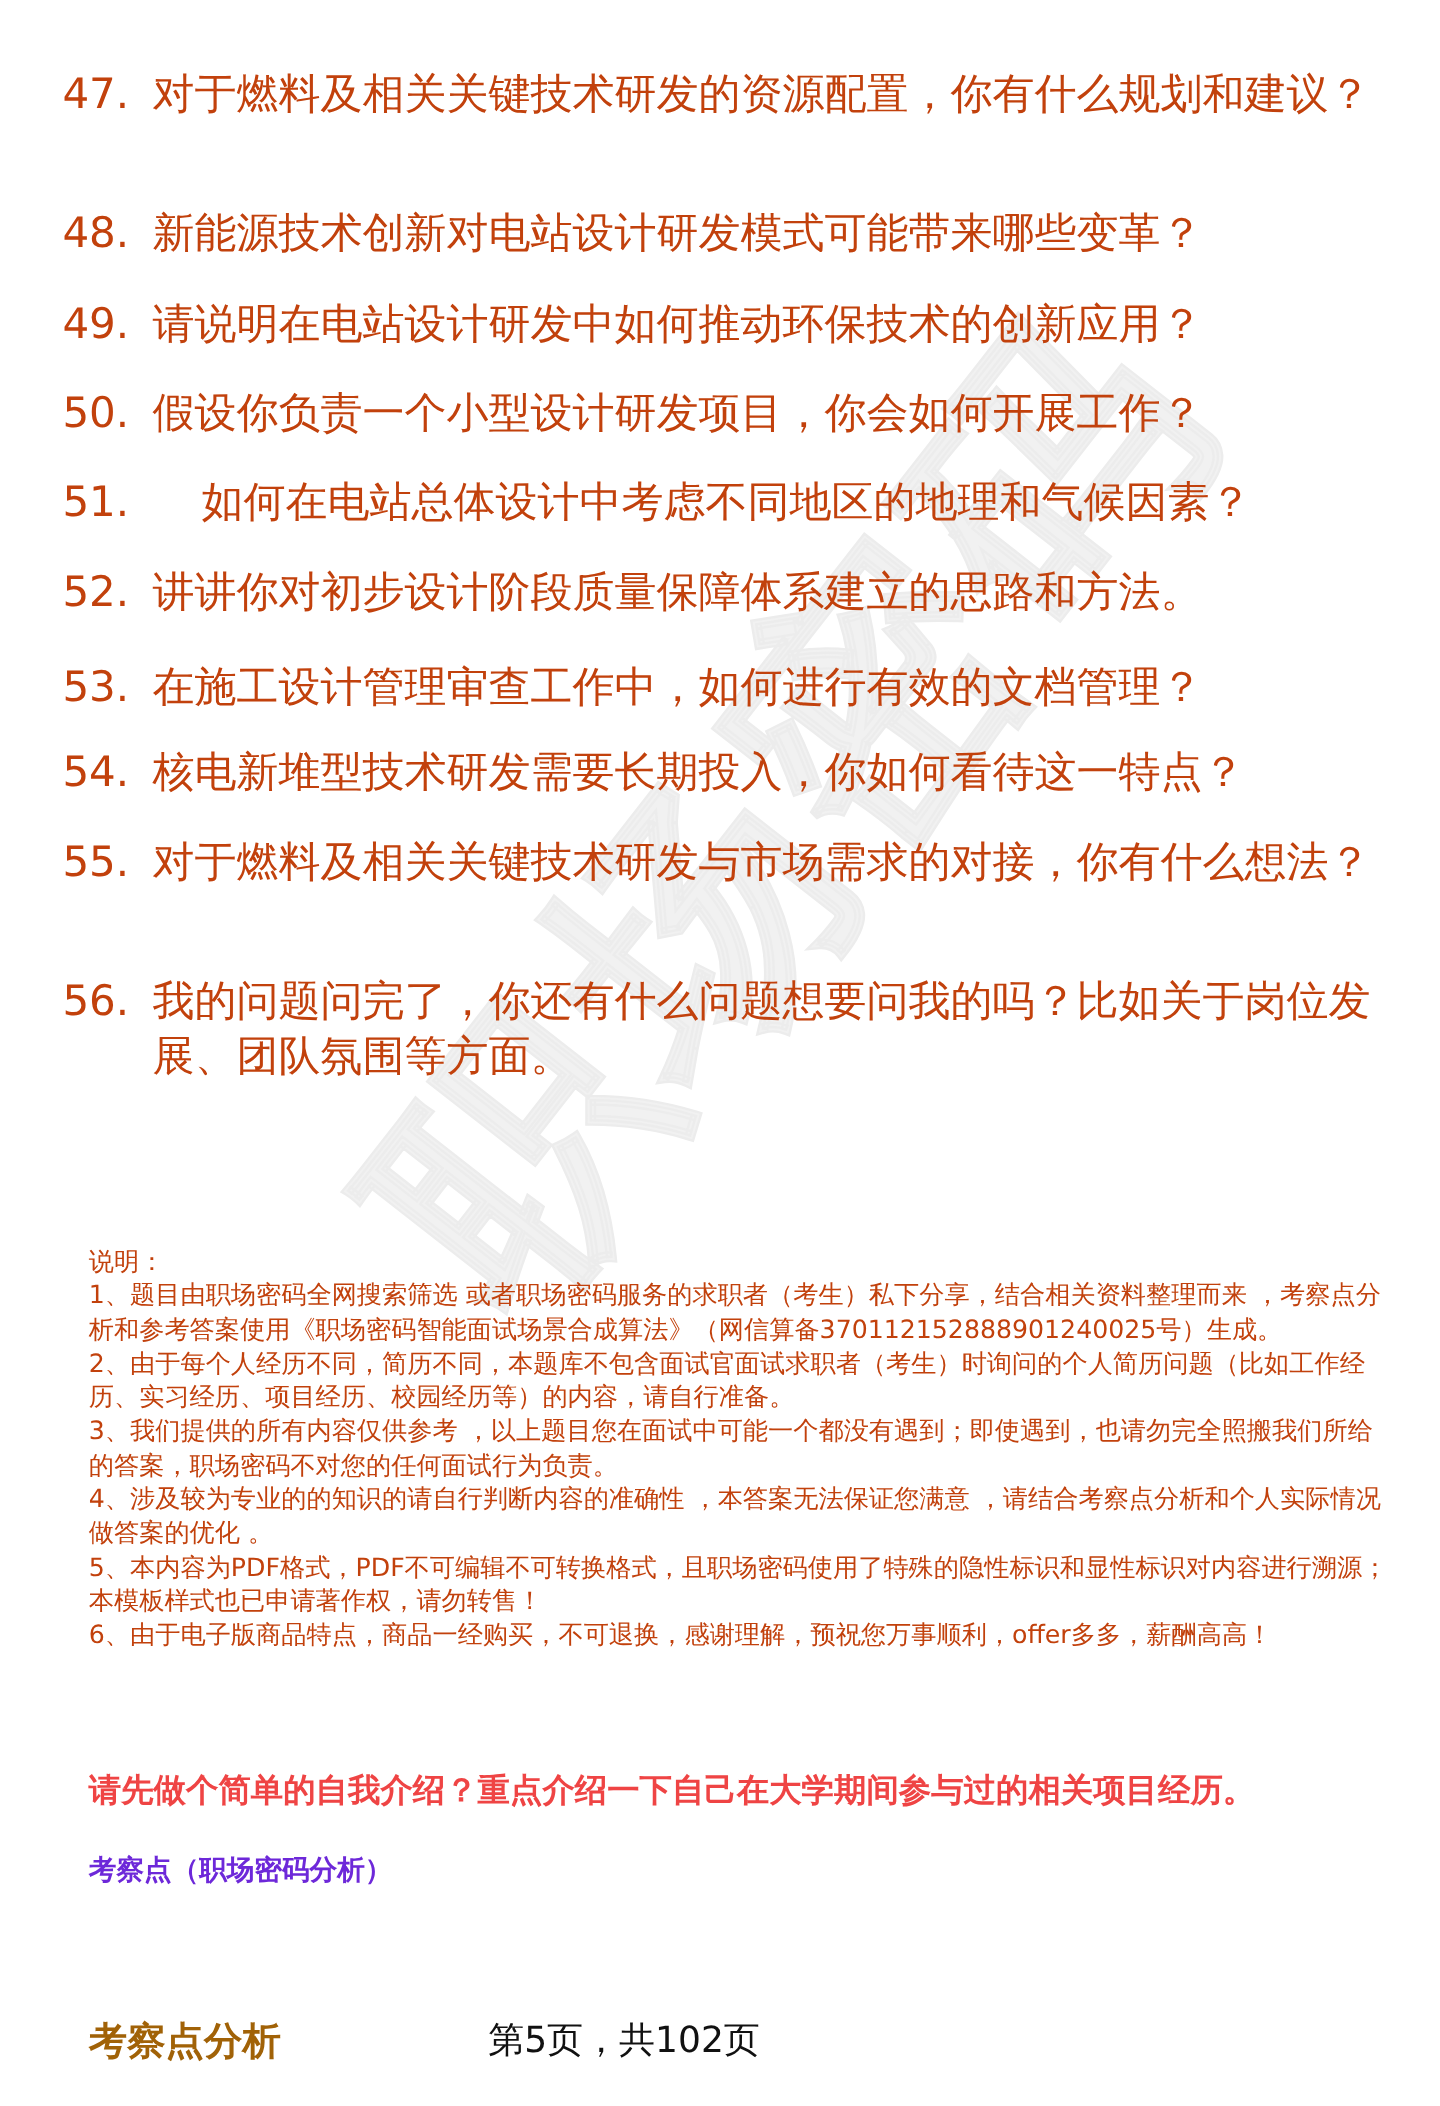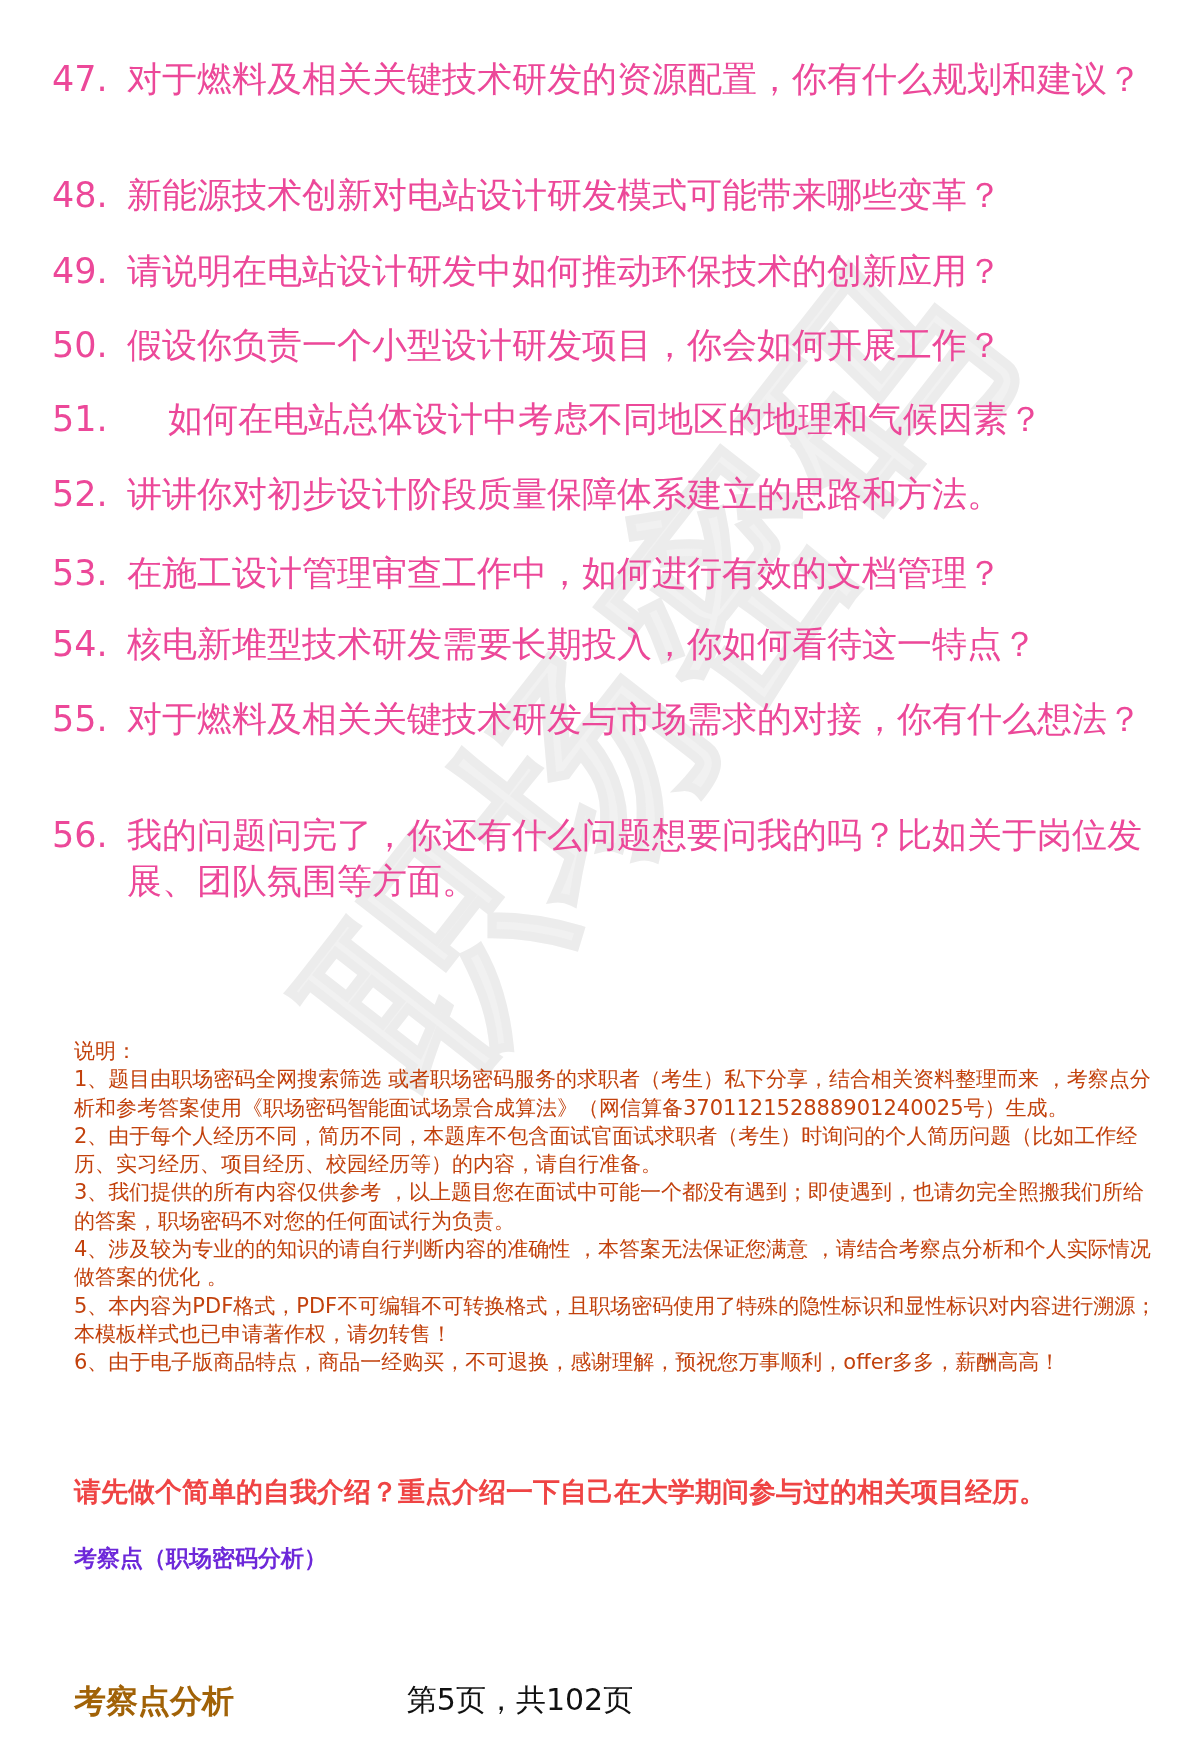--- a/index.html
+++ b/index.html
@@ -34,21 +34,21 @@
       position: relative;
       z-index: 1;
     }
     .q {
       position: absolute;
       left: 52px;
       width: 1100px;
       display: flex;
       font-size: 35px;
       line-height: 46px;
-      color: #ec4899;
+      color: #c2410c;
     }
     .q .num {
       width: 75px;
       flex: none;
       letter-spacing: 0px;
     }
     .q .text {
       flex: 1;
       max-width: 1030px;
     }

